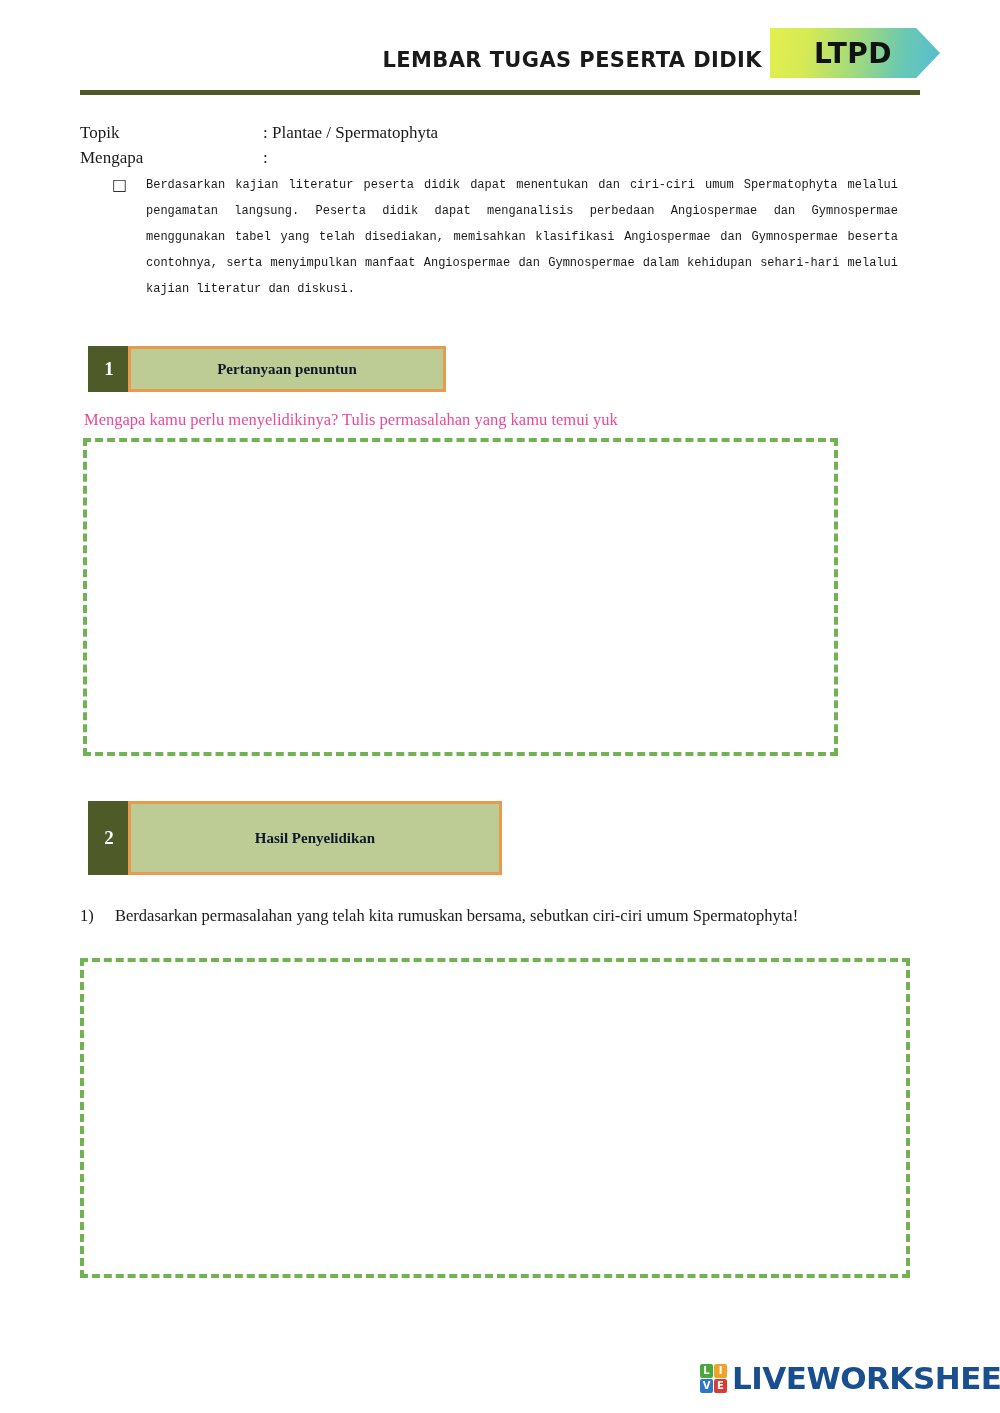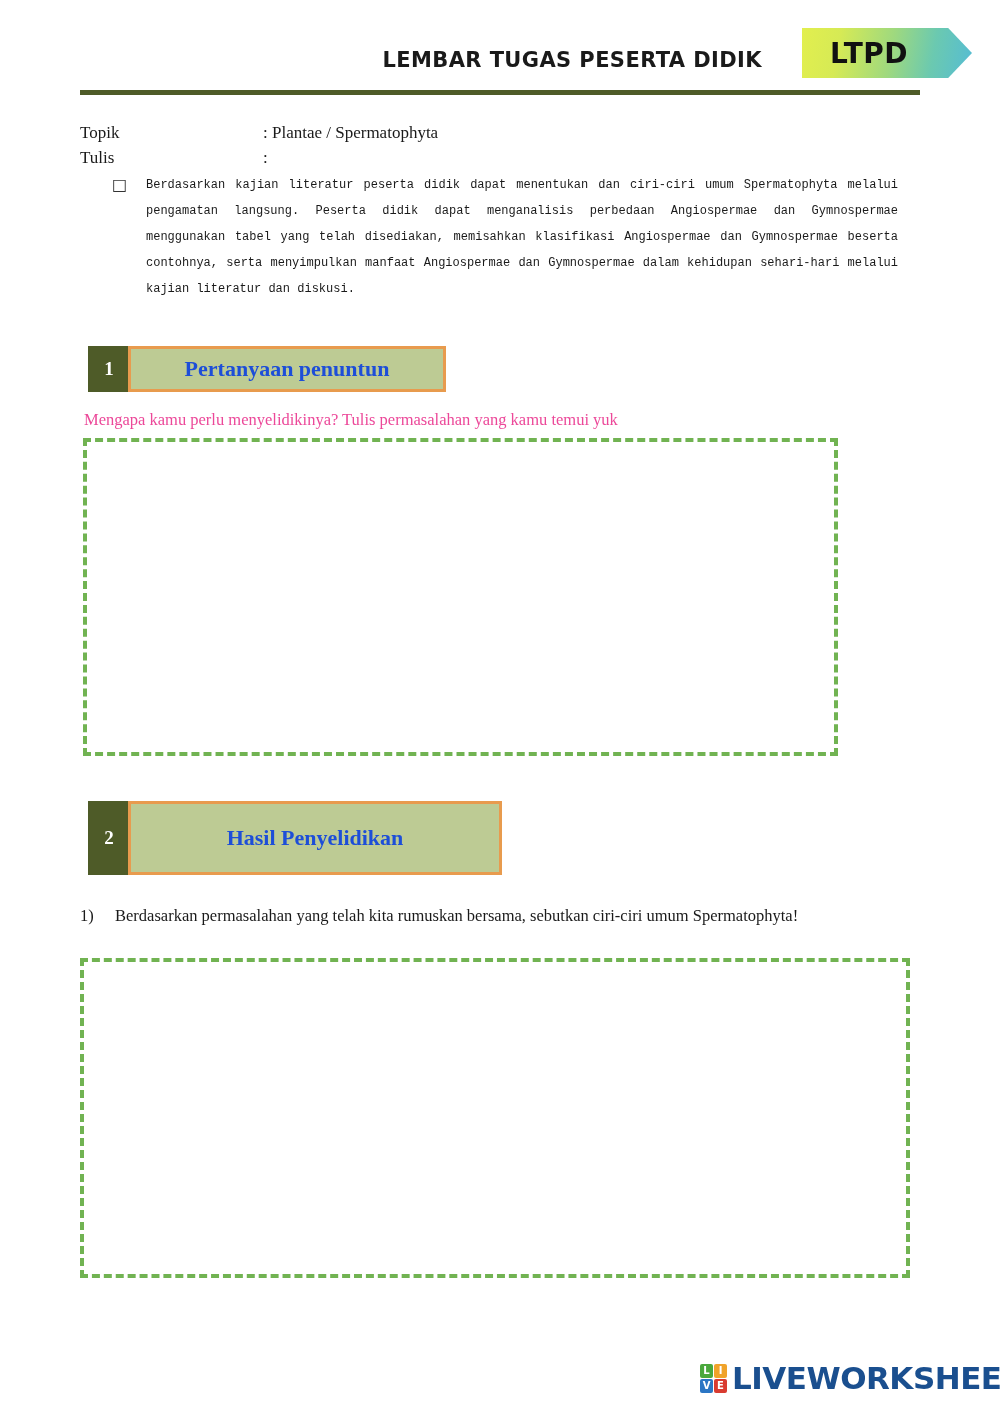--- a/index.html
+++ b/index.html
@@ -30,32 +30,32 @@
     top: 48px;
     font-family: "DejaVu Sans", sans-serif;
     font-weight: bold;
     font-size: 21px;
     letter-spacing: 0.4px;
     color: #1a1a1a;
     white-space: nowrap;
   }
   .ltpd-badge {
     position: absolute;
-    left: 802px;
+    left: 770px;
     top: 28px;
     width: 170px;
     height: 50px;
     background: linear-gradient(100deg, #e2ef4e 0%, #d6ea55 22%, #9fd97e 52%, #6bc9b0 76%, #55bcd4 100%);
     -webkit-clip-path: polygon(0 0, 86% 0, 100% 50%, 86% 100%, 0 100%);
     clip-path: polygon(0 0, 86% 0, 100% 50%, 86% 100%, 0 100%);
     display: flex;
     align-items: center;
     justify-content: flex-start;
     box-sizing: border-box;
-    padding-left: 28px;
+    padding-left: 44px;
   }
   .ltpd-badge-text {
     font-family: "DejaVu Sans", sans-serif;
     font-weight: bold;
     font-size: 28px;
     color: #111111;
     letter-spacing: 0.5px;
   }
   .header-rule {
     position: absolute;
@@ -133,22 +133,22 @@
     border: 3px solid #e89b4e;
     display: flex;
     align-items: center;
     justify-content: center;
     box-sizing: border-box;
     margin-left: -2px;
   }
   .section-title-text {
     font-family: "Liberation Serif", serif;
     font-weight: bold;
-    font-size: 22px;
-    color: #1d4ed8;
+    font-size: 15px;
+    color: #0f172a;
   }
 
   #section-1 { left: 88px; top: 346px; }
   #section-1 .section-num { width: 42px; }
   #section-1 .section-title-box { width: 318px; height: 46px; }
 
   #section-2 { left: 88px; top: 801px; }
   #section-2 .section-num { width: 42px; }
   #section-2 .section-title-box { width: 374px; height: 74px; }
 
@@ -242,21 +242,21 @@
 
   <div class="header-rule"></div>
 </div>
 
 <div class="info">
   <div class="info-row">
     <span class="info-label">Topik</span>
     <span class="info-value">: Plantae / Spermatophyta</span>
   </div>
   <div class="info-row">
-    <span class="info-label">Tulis</span>
+    <span class="info-label">Mengapa</span>
     <span class="info-value">:</span>
   </div>
 </div>
 
 <div class="objective">
   <span class="objective-bullet">□</span>
   <span class="objective-text">Berdasarkan kajian literatur peserta didik dapat menentukan dan ciri-ciri umum Spermatophyta melalui pengamatan langsung. Peserta didik dapat menganalisis perbedaan Angiospermae dan Gymnospermae menggunakan tabel yang telah disediakan, memisahkan klasifikasi Angiospermae dan Gymnospermae beserta contohnya, serta menyimpulkan manfaat Angiospermae dan Gymnospermae dalam kehidupan sehari-hari melalui kajian literatur dan diskusi.</span>
 </div>
 
 <div class="section-head" id="section-1">

